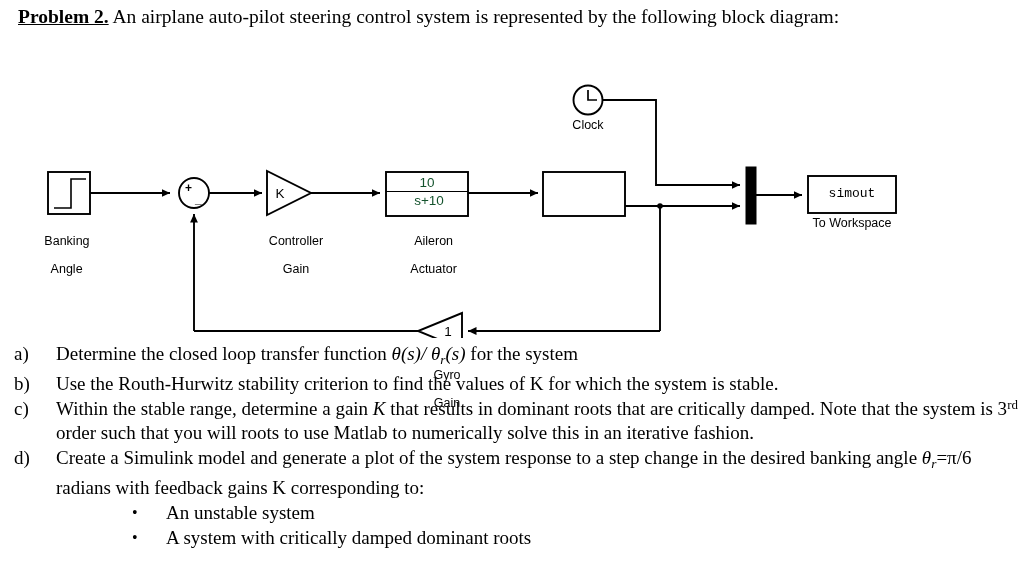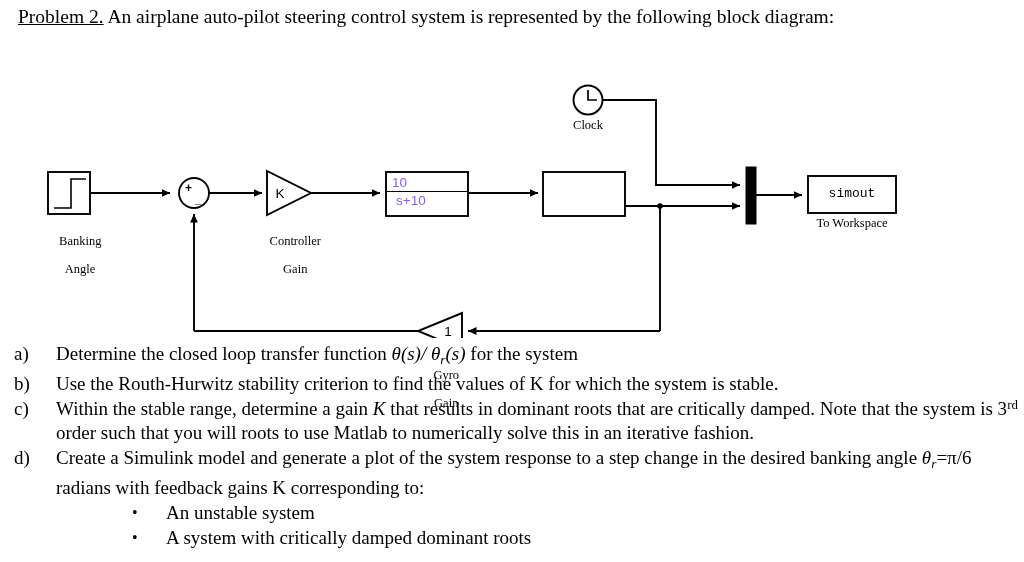--- a/index.html
+++ b/index.html
@@ -21,49 +21,50 @@
   #problem-heading {
     position: absolute;
     left: 18px;
     top: 4px;
     width: 990px;
     font-size: 19.5px;
     line-height: 26px;
     white-space: nowrap;
   }
   #problem-heading .prob-label {
-    font-weight: normal;
+    font-weight: bold;
     text-decoration: underline;
   }
 
   
   #block-diagram {
     position: absolute;
     left: 0;
     top: 38px;
     width: 1024px;
     height: 300px;
   }
   #block-diagram svg {
     display: block;
   }
   .diag-label {
     position: absolute;
-    font-family: Liberation Serif, serif;
+    font-family: Liberation Sans, sans-serif;
     font-size: 12.5px;
     line-height: 14px;
     text-align: center;
     color: #000;
     white-space: pre;
   }
   .tf-text {
     position: absolute;
     font-family: "Liberation Sans", "DejaVu Sans", sans-serif;
     font-size: 13.5px;
-    color: #8b5cf6;
+    text-align: center;
+    color: #14532d;
     white-space: nowrap;
   }
   .tf-num {
     display: block;
     padding: 0 6px 1px 6px;
     border-bottom: 1.4px solid #000;
   }
   .tf-den {
     display: block;
     padding: 1px 6px 0 10px;
@@ -208,34 +209,38 @@
 
       <rect x="808" y="138" width="88" height="37" fill="#fff" stroke="#000" stroke-width="1.9"></rect>
 
       <circle cx="660" cy="168" r="2.8" fill="#000" stroke="none"></circle>
     </g>
   </svg>
 
   <div class="sign-text" style="left:185px; top:144px;">+</div>
   <div class="sign-text" style="left:195px; top:155px;">_</div>
 
-  <div class="diag-label" style="left:34px; top:182px; width:80px;">
+  <div class="diag-label" style="left:20px; top:182px; width:80px;">
     <span>Banking</span><br>
     <span>Angle</span>
   </div>
 
   <div class="gain-text" style="left:268px; top:148px; width:24px;">K</div>
   <div class="diag-label" style="left:249px; top:182px; width:80px;">
     <span>Controller</span><br>
     <span>Gain</span>
   </div>
 
   <div class="tf-text" style="left:386px; top:137px; width:82px;">
     <span class="tf-num">10</span>
     <span class="tf-den">s+10</span>
+  </div>
+  <div class="diag-label" style="left:387px; top:182px; width:80px;">
+    <span>Aileron</span><br>
+    <span>Actuator</span>
   </div>
 
 
   <div class="gain-text" style="left:438px; top:286px; width:20px;">1</div>
   <div class="diag-label" style="left:400px; top:316px; width:80px;">
     <span>Gyro</span><br>
     <span>Gain</span>
   </div>
 
   <div class="diag-label" style="left:548px; top:80px; width:80px;">Clock</div>

